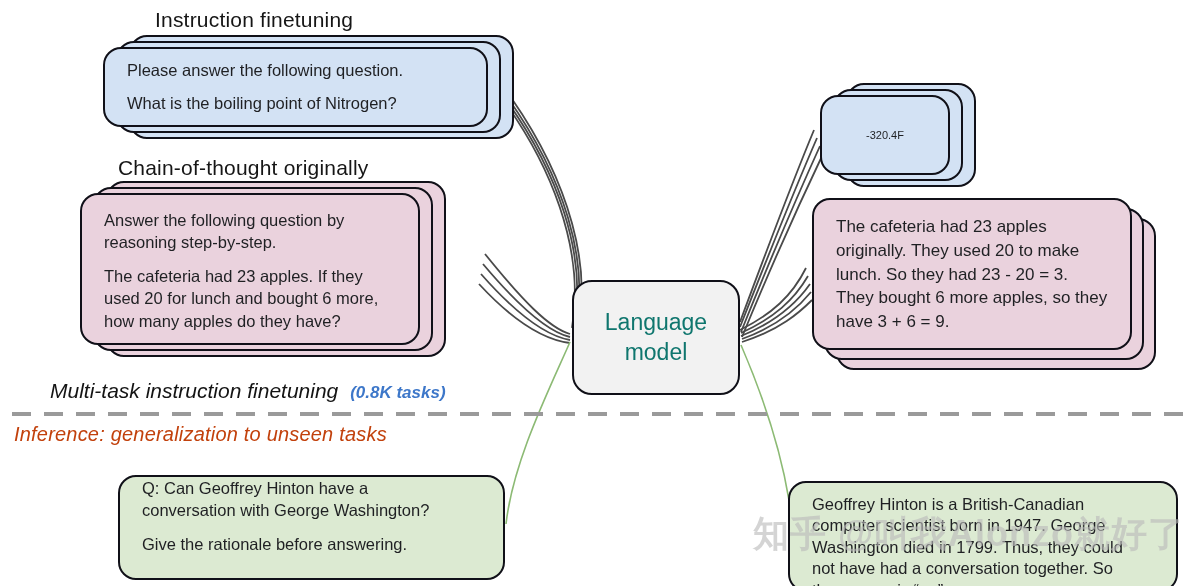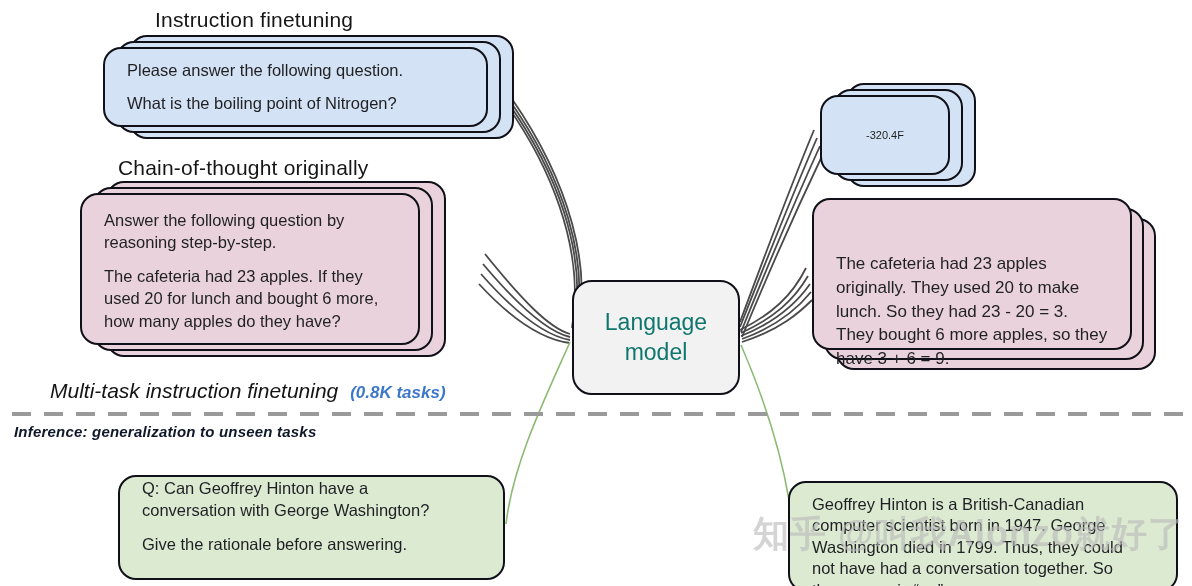--- a/index.html
+++ b/index.html
@@ -11,22 +11,22 @@
   .heading{
     position:absolute;z-index:4;color:#161616;font-size:21px;font-weight:500;
     letter-spacing:.2px;white-space:nowrap;
   }
   .multitask{
     position:absolute;z-index:4;font-style:italic;font-weight:500;font-size:21px;
     color:#141414;white-space:nowrap;
   }
   .multitask .badge{font-weight:700;font-size:17px;color:#3d77c9;margin-left:6px;}
   .inference-label{
-    position:absolute;z-index:4;font-style:italic;font-weight:700;font-size:15px;
-    color:#0f172a;white-space:nowrap;letter-spacing:.2px;
+    position:absolute;z-index:4;font-style:italic;font-weight:400;font-size:20px;
+    color:#c2410c;white-space:nowrap;letter-spacing:.2px;
   }
   .stack{position:absolute;z-index:3;}
   .card{
     position:absolute;border:2.5px solid #101018;border-radius:18px;
     box-sizing:border-box;
   }
   .front{inset:0;z-index:3;}
   
   .fan .back1{top:-6px;bottom:-6px;left:13px;right:-13px;z-index:2;}
   .fan .back2{top:-12px;bottom:-12px;left:26px;right:-26px;z-index:1;}
@@ -154,21 +154,21 @@
     <div class="card fill-blue back1"></div>
     <div class="card fill-blue front">
       <div class="answer-small">-320.4F</div>
     </div>
   </div>
 
   <div class="stack cascade" style="left:812px;top:198px;width:320px;height:152px;">
     <div class="card fill-pink back2"></div>
     <div class="card fill-pink back1"></div>
     <div class="card fill-pink front">
-      <div class="card-text" style="font-size:17px;line-height:1.4;padding:15px 20px 12px 22px;margin-top:37px;">
+      <div class="card-text" style="font-size:17px;line-height:1.4;padding:15px 20px 12px 22px;">
         <p style="max-width:272px;">The cafeteria had 23 apples originally. They used 20 to make lunch. So they had 23 - 20 = 3. They bought 6 more apples, so they have 3 + 6 = 9.</p>
       </div>
     </div>
   </div>
 
   <div class="stack" style="left:788px;top:440px;width:390px;height:111px;margin-top:41px;">
     <div class="card fill-green front">
       <div class="card-text" style="line-height:1.3;padding:11px 18px 10px 22px;">
         <p style="max-width:312px;">Geoffrey Hinton is a British-Canadian computer scientist born in 1947. George Washington died in 1799. Thus, they could not have had a conversation together. So the answer is “no”.</p>
       </div>

